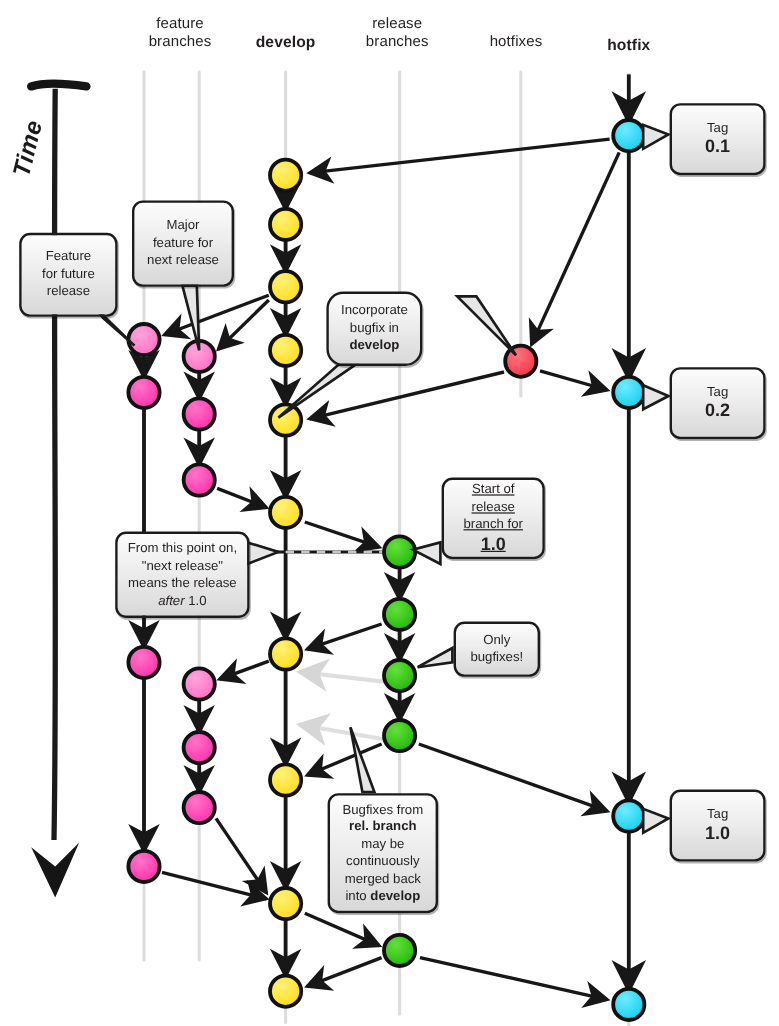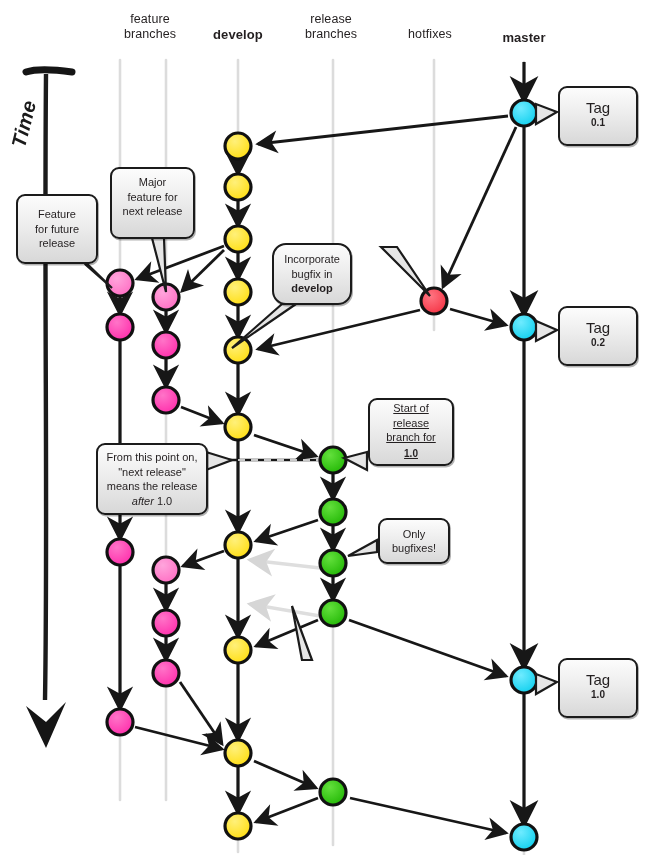--- a/index.html
+++ b/index.html
@@ -31,22 +31,22 @@
     position:absolute;box-sizing:border-box;
     background:linear-gradient(180deg,#fcfcfc 0%,#ededed 45%,#d8d8d8 100%);
     border:2.2px solid #1b1b1b;border-radius:9px;
     color:#231f20;text-align:center;
     font-size:11px;line-height:14.5px;
     padding:6px 6px;
     box-shadow:1px 1.5px 0 rgba(0,0,0,.30);
   }
   .callout b{font-weight:bold;}
   .callout i{font-style:italic;}
-  .callout .big{font-weight:bold;font-size:10px;line-height:18px;display:block;}
-  .callout .tagw{font-size:15px;line-height:13px;display:block;}
+  .callout .big{font-weight:bold;font-size:15px;line-height:18px;display:block;}
+  .callout .tagw{font-size:11px;line-height:13px;display:block;}
 </style>
 </head>
 <body>
 
 <div id="stage">
 
   <svg id="svg" viewBox="0 0 649 855">
     <defs>
       <marker id="ah" markerWidth="9" markerHeight="9" refX="7.4" refY="4.5" orient="auto" markerUnits="strokeWidth">
         <path d="M0.4,0.4 L8.4,4.5 L0.4,8.6 L2.6,4.5 Z" fill="#171717"></path>
@@ -247,30 +247,30 @@
     <div>develop</div>
   </div>
   <div class="col-head" style="left:291px;top:12px;width:80px;">
     <div>release</div>
     <div>branches</div>
   </div>
   <div class="col-head" style="left:390px;top:27px;width:80px;">
     <div>hotfixes</div>
   </div>
   <div class="col-head bold" style="left:484px;top:30px;width:80px;">
-    <div>master</div>
+    <div>hotfix</div>
   </div>
 
   <div class="time-label">Time</div>
 
   <div class="callout" style="left:16px;top:194px;width:82px;height:70px;display:flex;align-items:center;justify-content:center;">
     <div>Feature<br>for future<br>release</div>
   </div>
 
-  <div class="callout" style="left:110px;top:167px;width:85px;height:72px;display:flex;align-items:flex-start;justify-content:center;">
+  <div class="callout" style="left:110px;top:167px;width:85px;height:72px;display:flex;align-items:center;justify-content:center;">
     <div>Major<br>feature for<br>next release</div>
   </div>
 
   <div class="callout" style="left:272px;top:243px;width:80px;height:62px;display:flex;align-items:center;justify-content:center;border-radius:14px;">
     <div>Incorporate<br>bugfix in<br><b>develop</b></div>
   </div>
 
 
   <div class="callout" style="left:558px;top:86px;width:80px;height:60px;display:flex;flex-direction:column;align-items:center;justify-content:center;">
     <span class="tagw">Tag</span>
@@ -292,14 +292,17 @@
   </div>
 
   <div class="callout" style="left:368px;top:398px;width:86px;height:68px;display:flex;align-items:center;justify-content:center;text-decoration:underline;">
     <div>Start of<br>release<br>branch for<br><span class="big">1.0</span></div>
   </div>
 
   <div class="callout" style="left:378px;top:518px;width:72px;height:46px;display:flex;align-items:center;justify-content:center;">
     <div>Only<br>bugfixes!</div>
   </div>
 
+  <div class="callout" style="left:273px;top:661px;width:92px;height:100px;display:flex;align-items:center;justify-content:center;">
+    <div>Bugfixes from<br><b>rel. branch</b><br>may be<br>continuously<br>merged back<br>into <b>develop</b></div>
+  </div>
 
 </div>
 
 </body></html>

